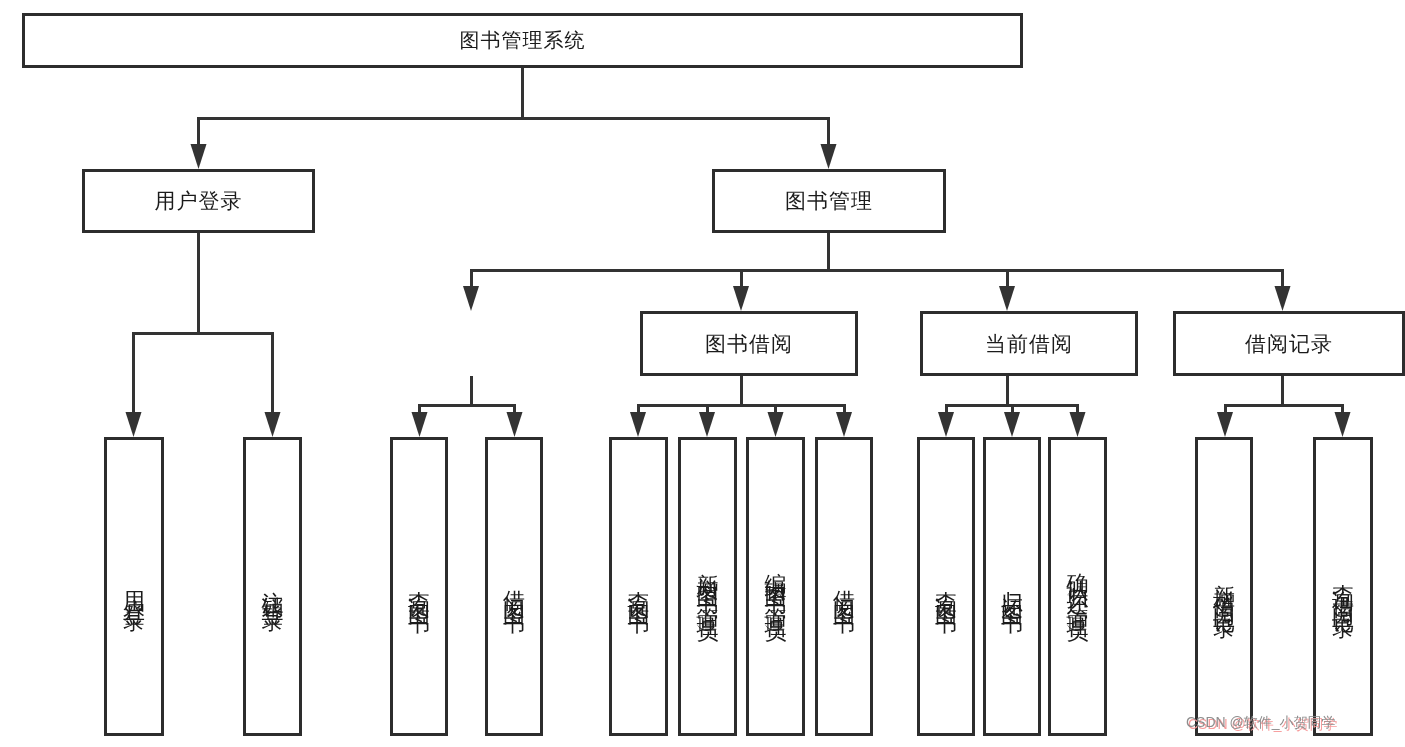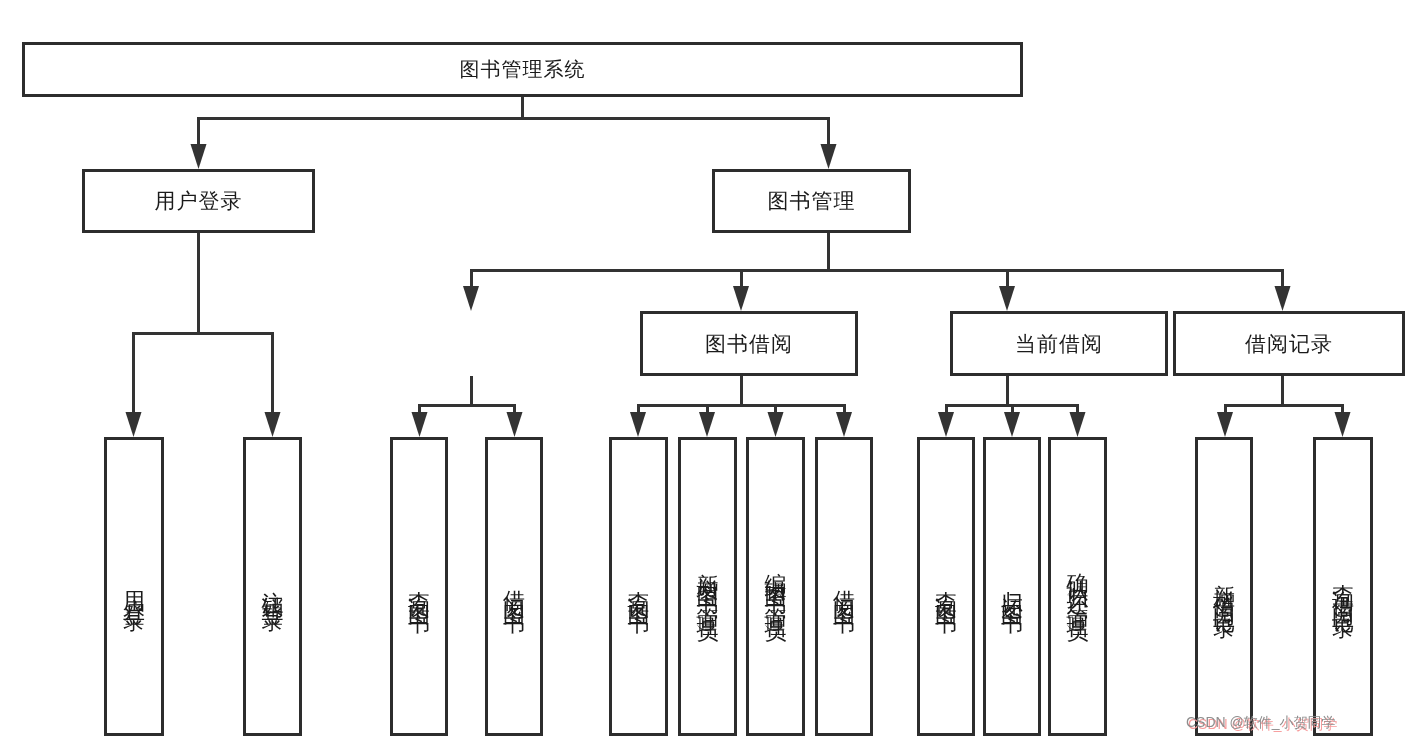--- a/index.html
+++ b/index.html
@@ -10,21 +10,21 @@
   }
   .wires { position:absolute; left:0; top:0; pointer-events:none; }
   .wire-path { stroke:var(--line,#333); stroke-width:3; fill:none; shape-rendering:crispEdges; }
   .arrowhead { fill:var(--line,#333); stroke:none; }
   .hnode {
     position:absolute; box-sizing:border-box;
     border:3px solid var(--box_border,#2d2d2d); background:#fff;
     display:flex; align-items:center; justify-content:center;
     font-size:21px; color:var(--text,#1b1b1b); letter-spacing:1px;
   }
-  .hnode.root { font-size:20px;margin-top:29px; }
+  .hnode.root { font-size:20px; }
   .leaf {
     position:absolute; box-sizing:border-box;
     border:3px solid var(--box_border,#2d2d2d); background:#fff;
     display:flex; align-items:center; justify-content:center;
   }
   .leaf .vtext {
     writing-mode:vertical-rl; text-orientation:mixed;
     font-size:22px; letter-spacing:7px; line-height:1;
     color:var(--text,#1b1b1b); white-space:nowrap;
   }
@@ -79,28 +79,28 @@
     <polygon class="arrowhead" points="1334.5,412 1350.5,412 1342.5,437"></polygon>
   </svg>
 
   <div class="hnode root" style="left:22px;top:13px;width:1001px;height:55px">
     <span>图书管理系统</span>
   </div>
 
   <div class="hnode" style="left:82px;top:169px;width:233px;height:64px">
     <span>用户登录</span>
   </div>
-  <div class="hnode" style="left:712px;top:169px;width:199px;height:64px">
+  <div class="hnode" style="left:712px;top:169px;width:234px;height:64px">
     <span>图书管理</span>
   </div>
 
   <div class="hnode" style="left:640px;top:311px;width:218px;height:65px">
     <span>图书借阅</span>
   </div>
-  <div class="hnode" style="left:950px;top:311px;width:218px;height:65px">
+  <div class="hnode" style="left:920px;top:311px;width:218px;height:65px">
     <span>当前借阅</span>
   </div>
   <div class="hnode" style="left:1173px;top:311px;width:232px;height:65px">
     <span>借阅记录</span>
   </div>
 
   <div class="leaf" style="left:104px;top:437px;width:60px;height:299px">
     <span class="vtext">用户登录</span>
   </div>
   <div class="leaf" style="left:243px;top:437px;width:59px;height:299px">

